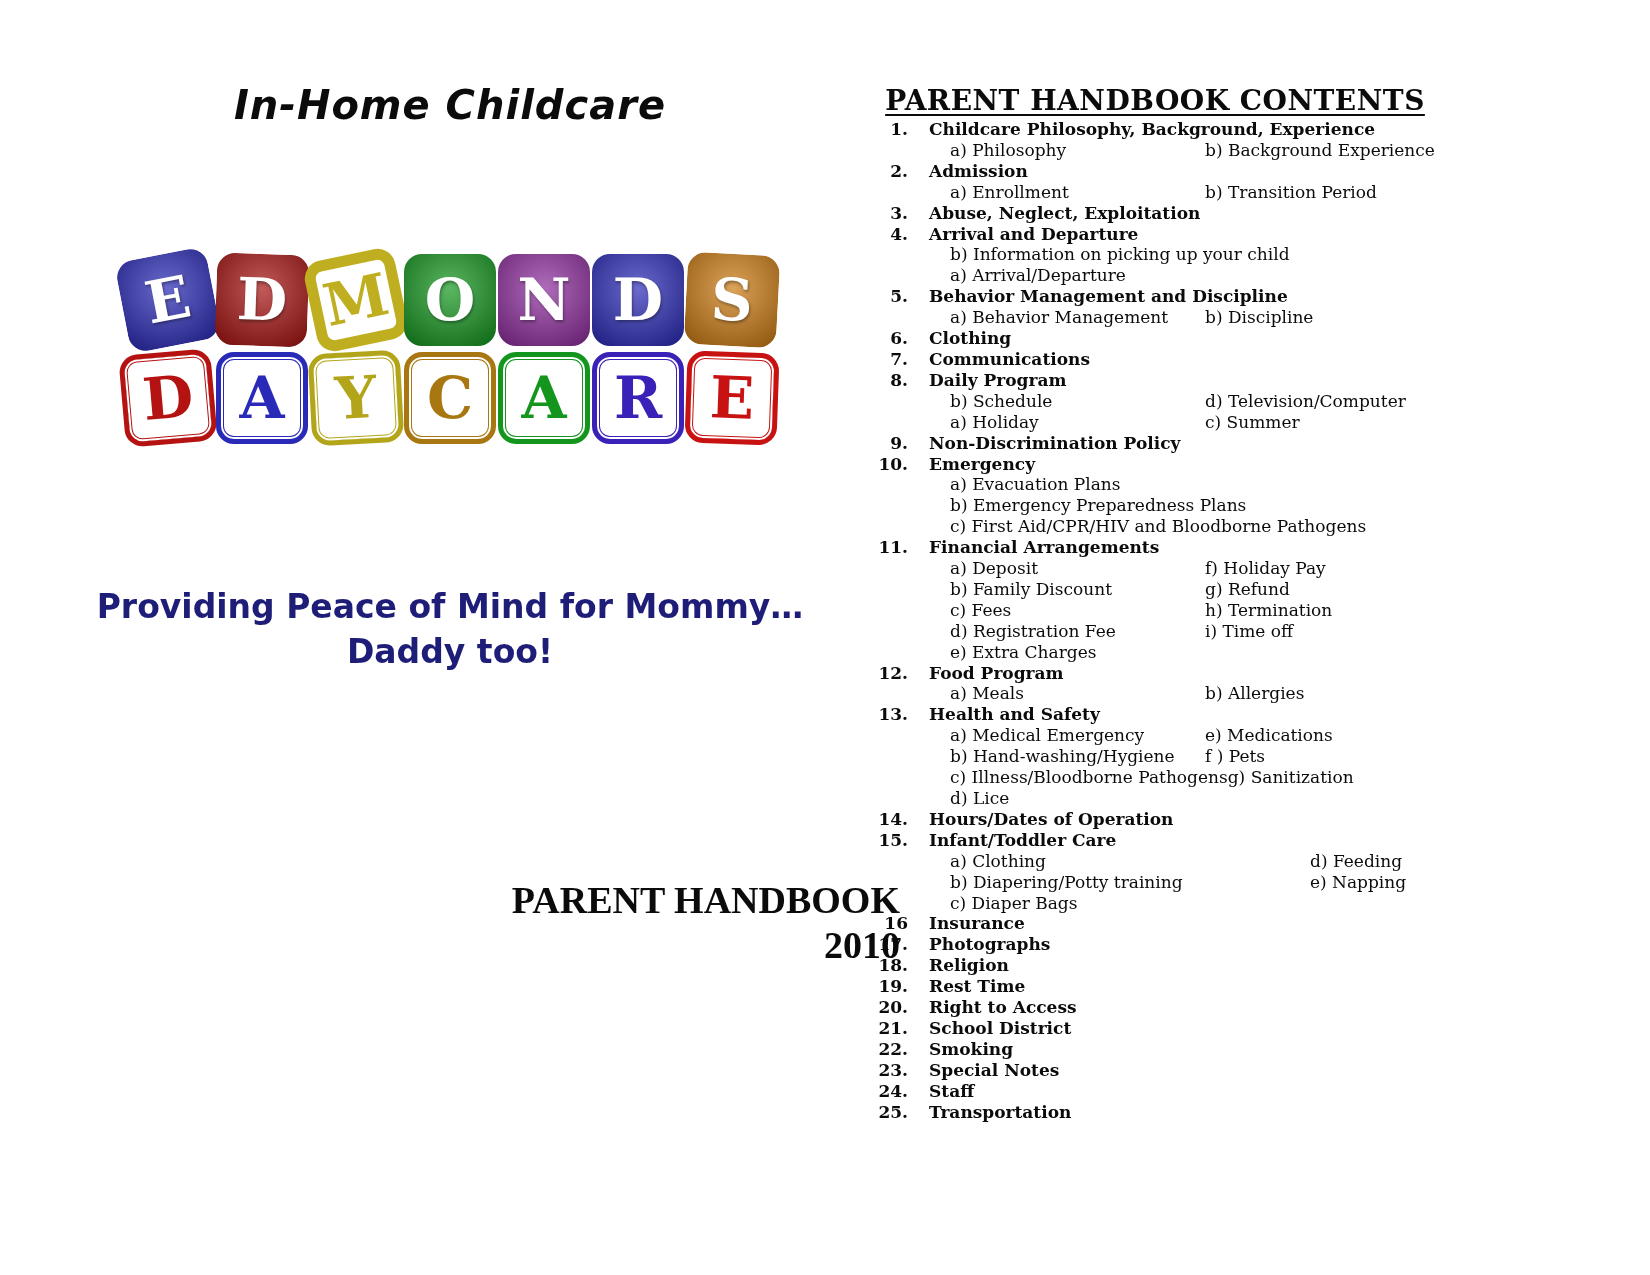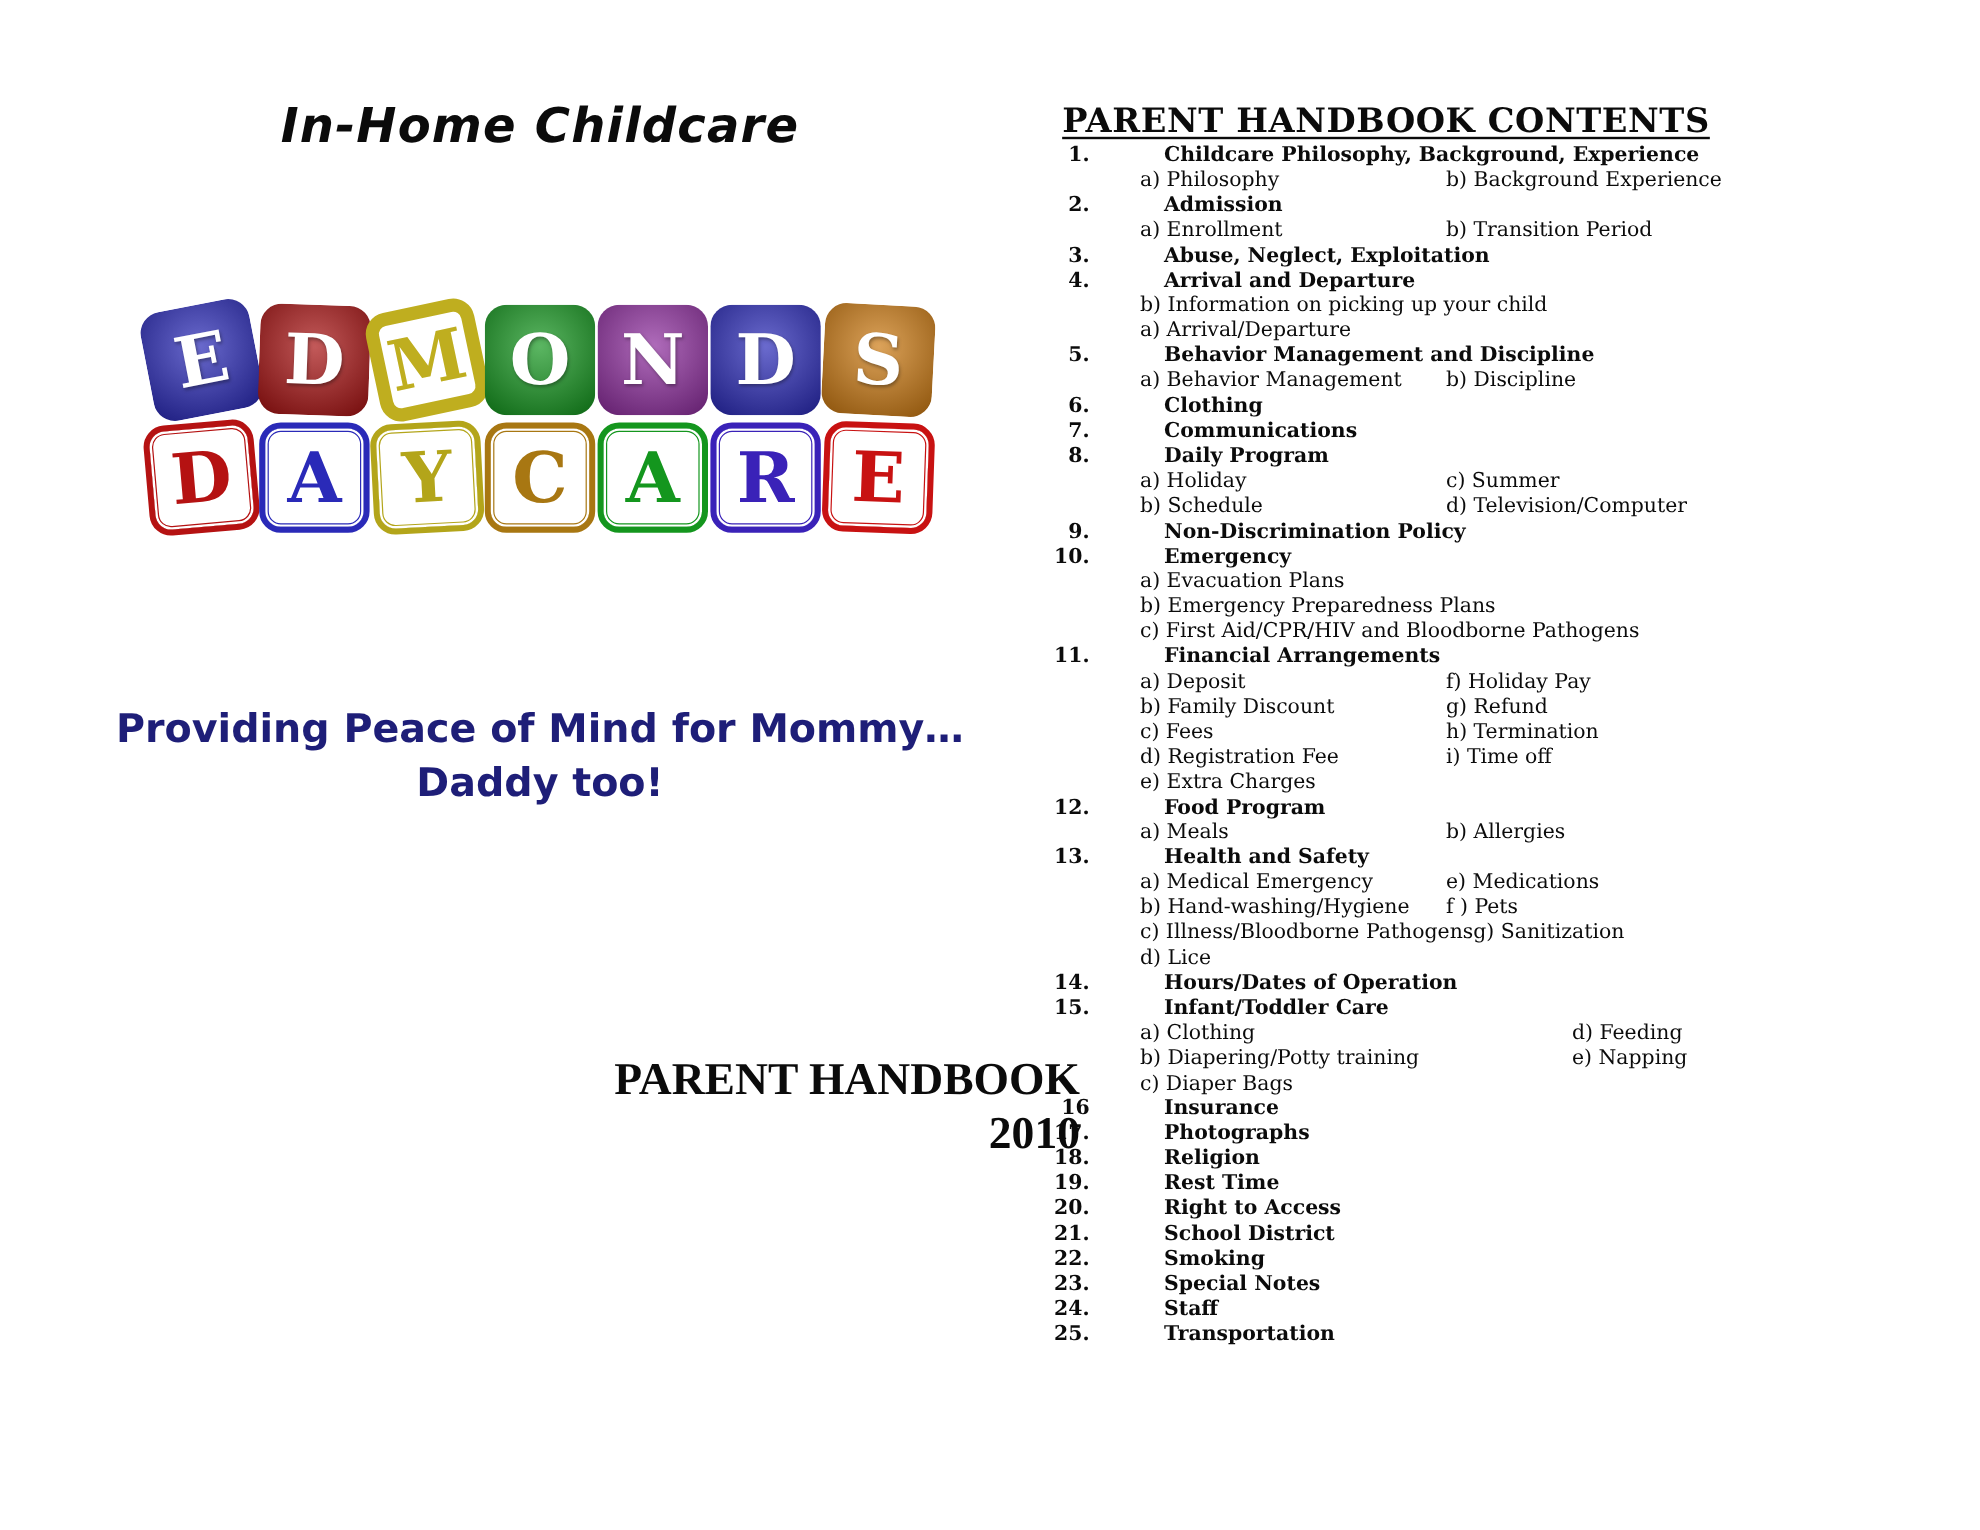--- a/index.html
+++ b/index.html
@@ -49,21 +49,21 @@
     font-family:"DejaVu Serif",serif;font-weight:bold;font-size:28px;
     letter-spacing:0.5px;text-decoration:underline;
     text-decoration-thickness:2px;text-underline-offset:4px;color:#0b0b0b;
   }
   .toc{
     position:absolute;top:119px;left:845px;width:640px;
     font-family:"DejaVu Serif",serif;font-size:17px;line-height:20.9px;color:#0b0b0b;
   }
   .toc-item{white-space:nowrap;}
   .toc-num{display:inline-block;width:63px;text-align:right;font-weight:bold;}
-  .toc-title{font-weight:bold;margin-left:62px;}
+  .toc-title{font-weight:bold;margin-left:21px;}
   .toc-sub{padding-left:105px;white-space:nowrap;}
   .toc-left{display:inline-block;min-width:255px;}
   .toc-left.wide{min-width:360px;}
 </style>
 </head>
 <body>
 
 <div class="left-col">
   <div class="inhome">In-Home Childcare</div>
 
@@ -135,22 +135,22 @@
     <div class="toc-sub"><span class="toc-left">a) Enrollment</span><span class="toc-right">b) Transition Period</span></div>
     <div class="toc-item"><span class="toc-num">3.</span><span class="toc-title">Abuse, Neglect, Exploitation</span></div>
     <div class="toc-item"><span class="toc-num">4.</span><span class="toc-title">Arrival and Departure</span></div>
     <div class="toc-sub"><span class="toc-left">b) Information on picking up your child</span></div>
     <div class="toc-sub"><span class="toc-left">a) Arrival/Departure</span></div>
     <div class="toc-item"><span class="toc-num">5.</span><span class="toc-title">Behavior Management and Discipline</span></div>
     <div class="toc-sub"><span class="toc-left">a) Behavior Management</span><span class="toc-right">b) Discipline</span></div>
     <div class="toc-item"><span class="toc-num">6.</span><span class="toc-title">Clothing</span></div>
     <div class="toc-item"><span class="toc-num">7.</span><span class="toc-title">Communications</span></div>
     <div class="toc-item"><span class="toc-num">8.</span><span class="toc-title">Daily Program</span></div>
+    <div class="toc-sub"><span class="toc-left">b) Schedule</span><span class="toc-right">d) Television/Computer</span></div>
     <div class="toc-sub"><span class="toc-left">a) Holiday</span><span class="toc-right">c) Summer</span></div>
-    <div class="toc-sub"><span class="toc-left">b) Schedule</span><span class="toc-right">d) Television/Computer</span></div>
     <div class="toc-item"><span class="toc-num">9.</span><span class="toc-title">Non-Discrimination Policy</span></div>
     <div class="toc-item"><span class="toc-num">10.</span><span class="toc-title">Emergency</span></div>
     <div class="toc-sub"><span class="toc-left">a) Evacuation Plans</span></div>
     <div class="toc-sub"><span class="toc-left">b) Emergency Preparedness Plans</span></div>
     <div class="toc-sub"><span class="toc-left">c) First Aid/CPR/HIV and Bloodborne Pathogens</span></div>
     <div class="toc-item"><span class="toc-num">11.</span><span class="toc-title">Financial Arrangements</span></div>
     <div class="toc-sub"><span class="toc-left">a) Deposit</span><span class="toc-right">f) Holiday Pay</span></div>
     <div class="toc-sub"><span class="toc-left">b) Family Discount</span><span class="toc-right">g) Refund</span></div>
     <div class="toc-sub"><span class="toc-left">c) Fees</span><span class="toc-right">h) Termination</span></div>
     <div class="toc-sub"><span class="toc-left">d) Registration Fee</span><span class="toc-right">i) Time off</span></div>

